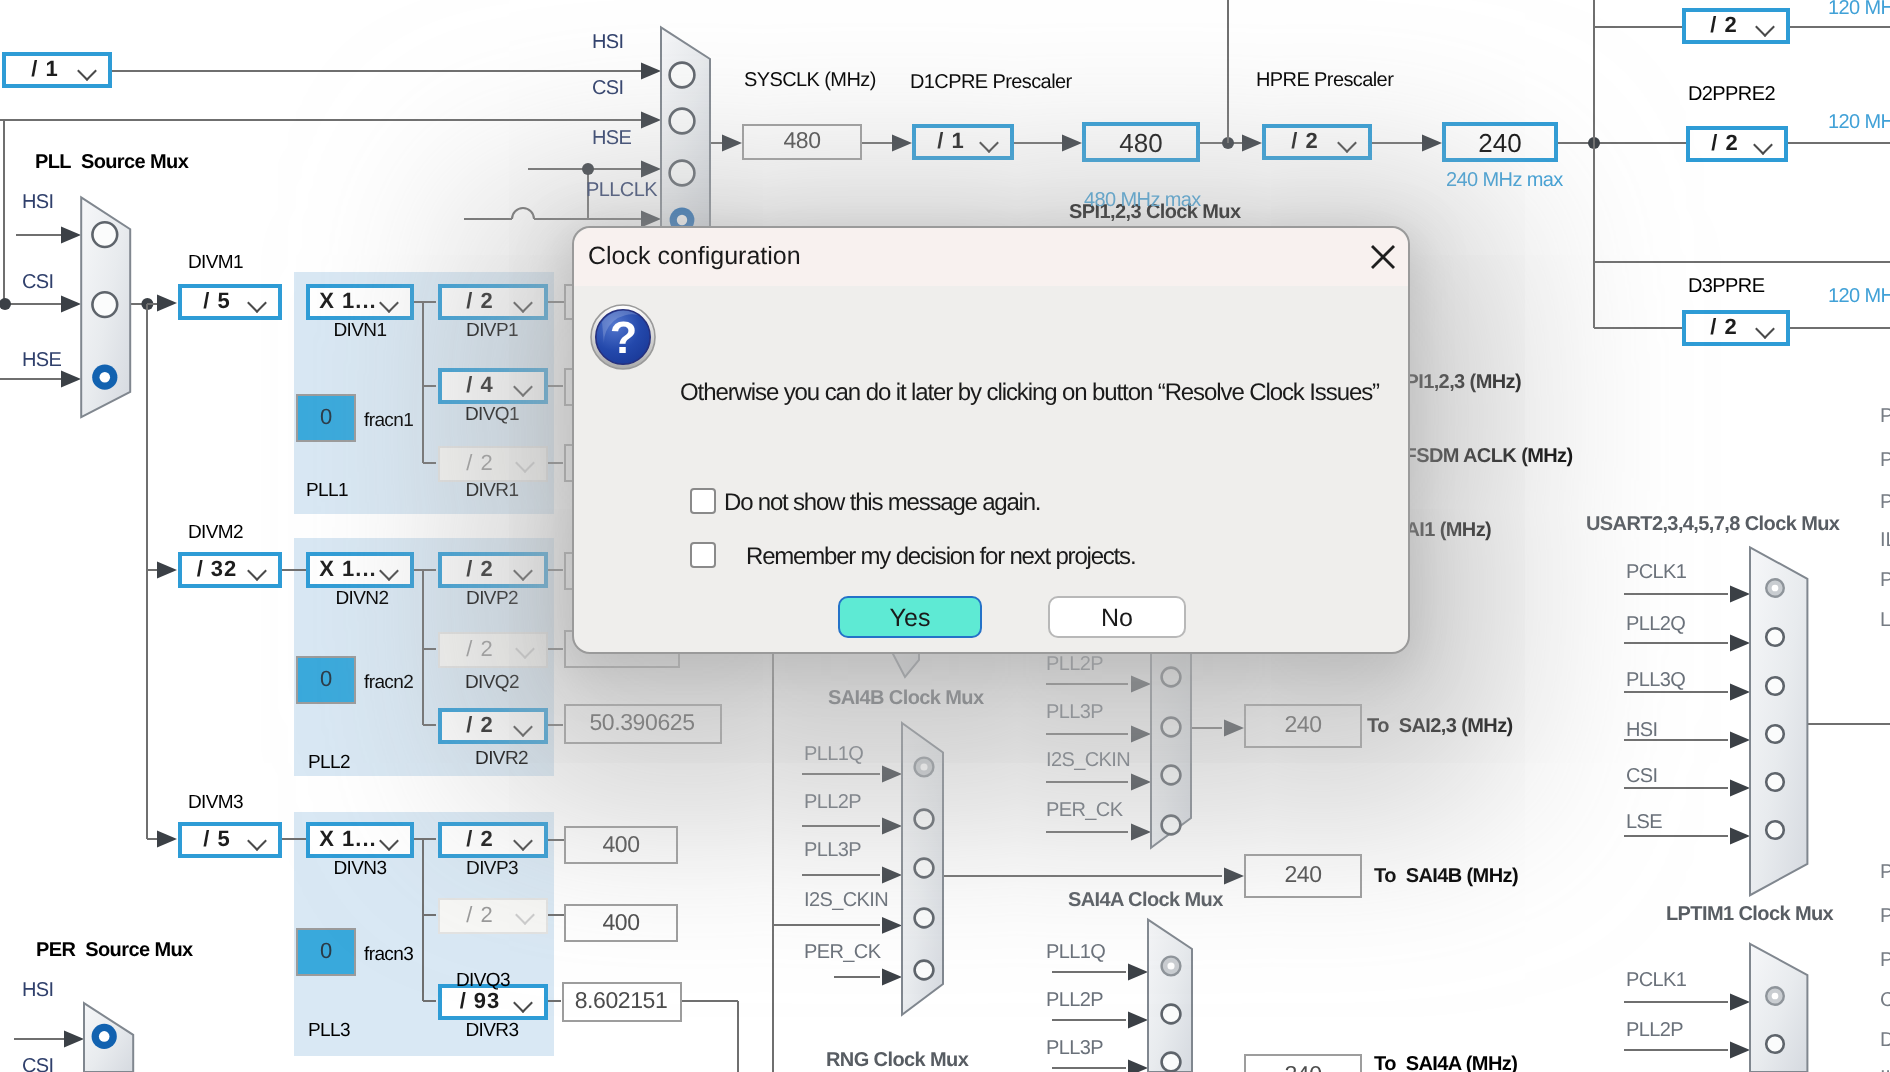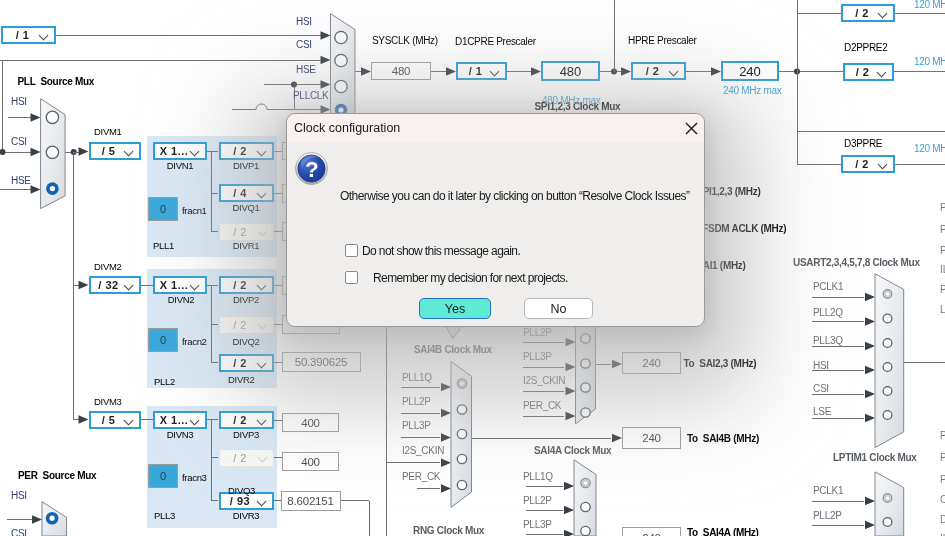--- a/index.html
+++ b/index.html
@@ -342,21 +342,21 @@
 <div class="lbl small" style="left:94px;top:126px">DIVM1</div>
 <div class="lbl small" style="left:94px;top:260.5px">DIVM2</div>
 <div class="lbl small" style="left:94px;top:395.5px">DIVM3</div>
 <div class="lbl small" style="left:162px;top:160px;width:36px;text-align:center">DIVN1</div>
 <div class="lbl small" style="left:228px;top:160px;width:36px;text-align:center">DIVP1</div>
 <div class="lbl small" style="left:228px;top:202px;width:36px;text-align:center">DIVQ1</div>
 <div class="lbl small" style="left:228px;top:240px;width:36px;text-align:center">DIVR1</div>
 <div class="lbl small" style="left:163px;top:294px;width:36px;text-align:center">DIVN2</div>
 <div class="lbl small" style="left:228px;top:294px;width:36px;text-align:center">DIVP2</div>
 <div class="lbl small" style="left:228px;top:335.5px;width:36px;text-align:center">DIVQ2</div>
-<div class="lbl small" style="left:228px;top:373.5px;width:36px;text-align:left">DIVR2</div>
+<div class="lbl small" style="left:228px;top:373.5px;width:36px;text-align:right">DIVR2</div>
 <div class="lbl small" style="left:162px;top:428.5px;width:36px;text-align:center">DIVN3</div>
 <div class="lbl small" style="left:228px;top:428.5px;width:36px;text-align:center">DIVP3</div>
 <div class="lbl small" style="left:228px;top:485px;width:36px;">DIVQ3</div>
 <div class="lbl small" style="left:228px;top:509.5px;width:36px;text-align:center">DIVR3</div>
 <div class="lbl small" style="left:153px;top:240px">PLL1</div>
 <div class="lbl small" style="left:154px;top:375.5px">PLL2</div>
 <div class="lbl small" style="left:154px;top:510px">PLL3</div>
 <div class="lbl navy" style="left:11px;top:95.5px">HSI</div>
 <div class="lbl navy" style="left:11px;top:136px">CSI</div>
 <div class="lbl navy" style="left:11px;top:175px">HSE</div>

